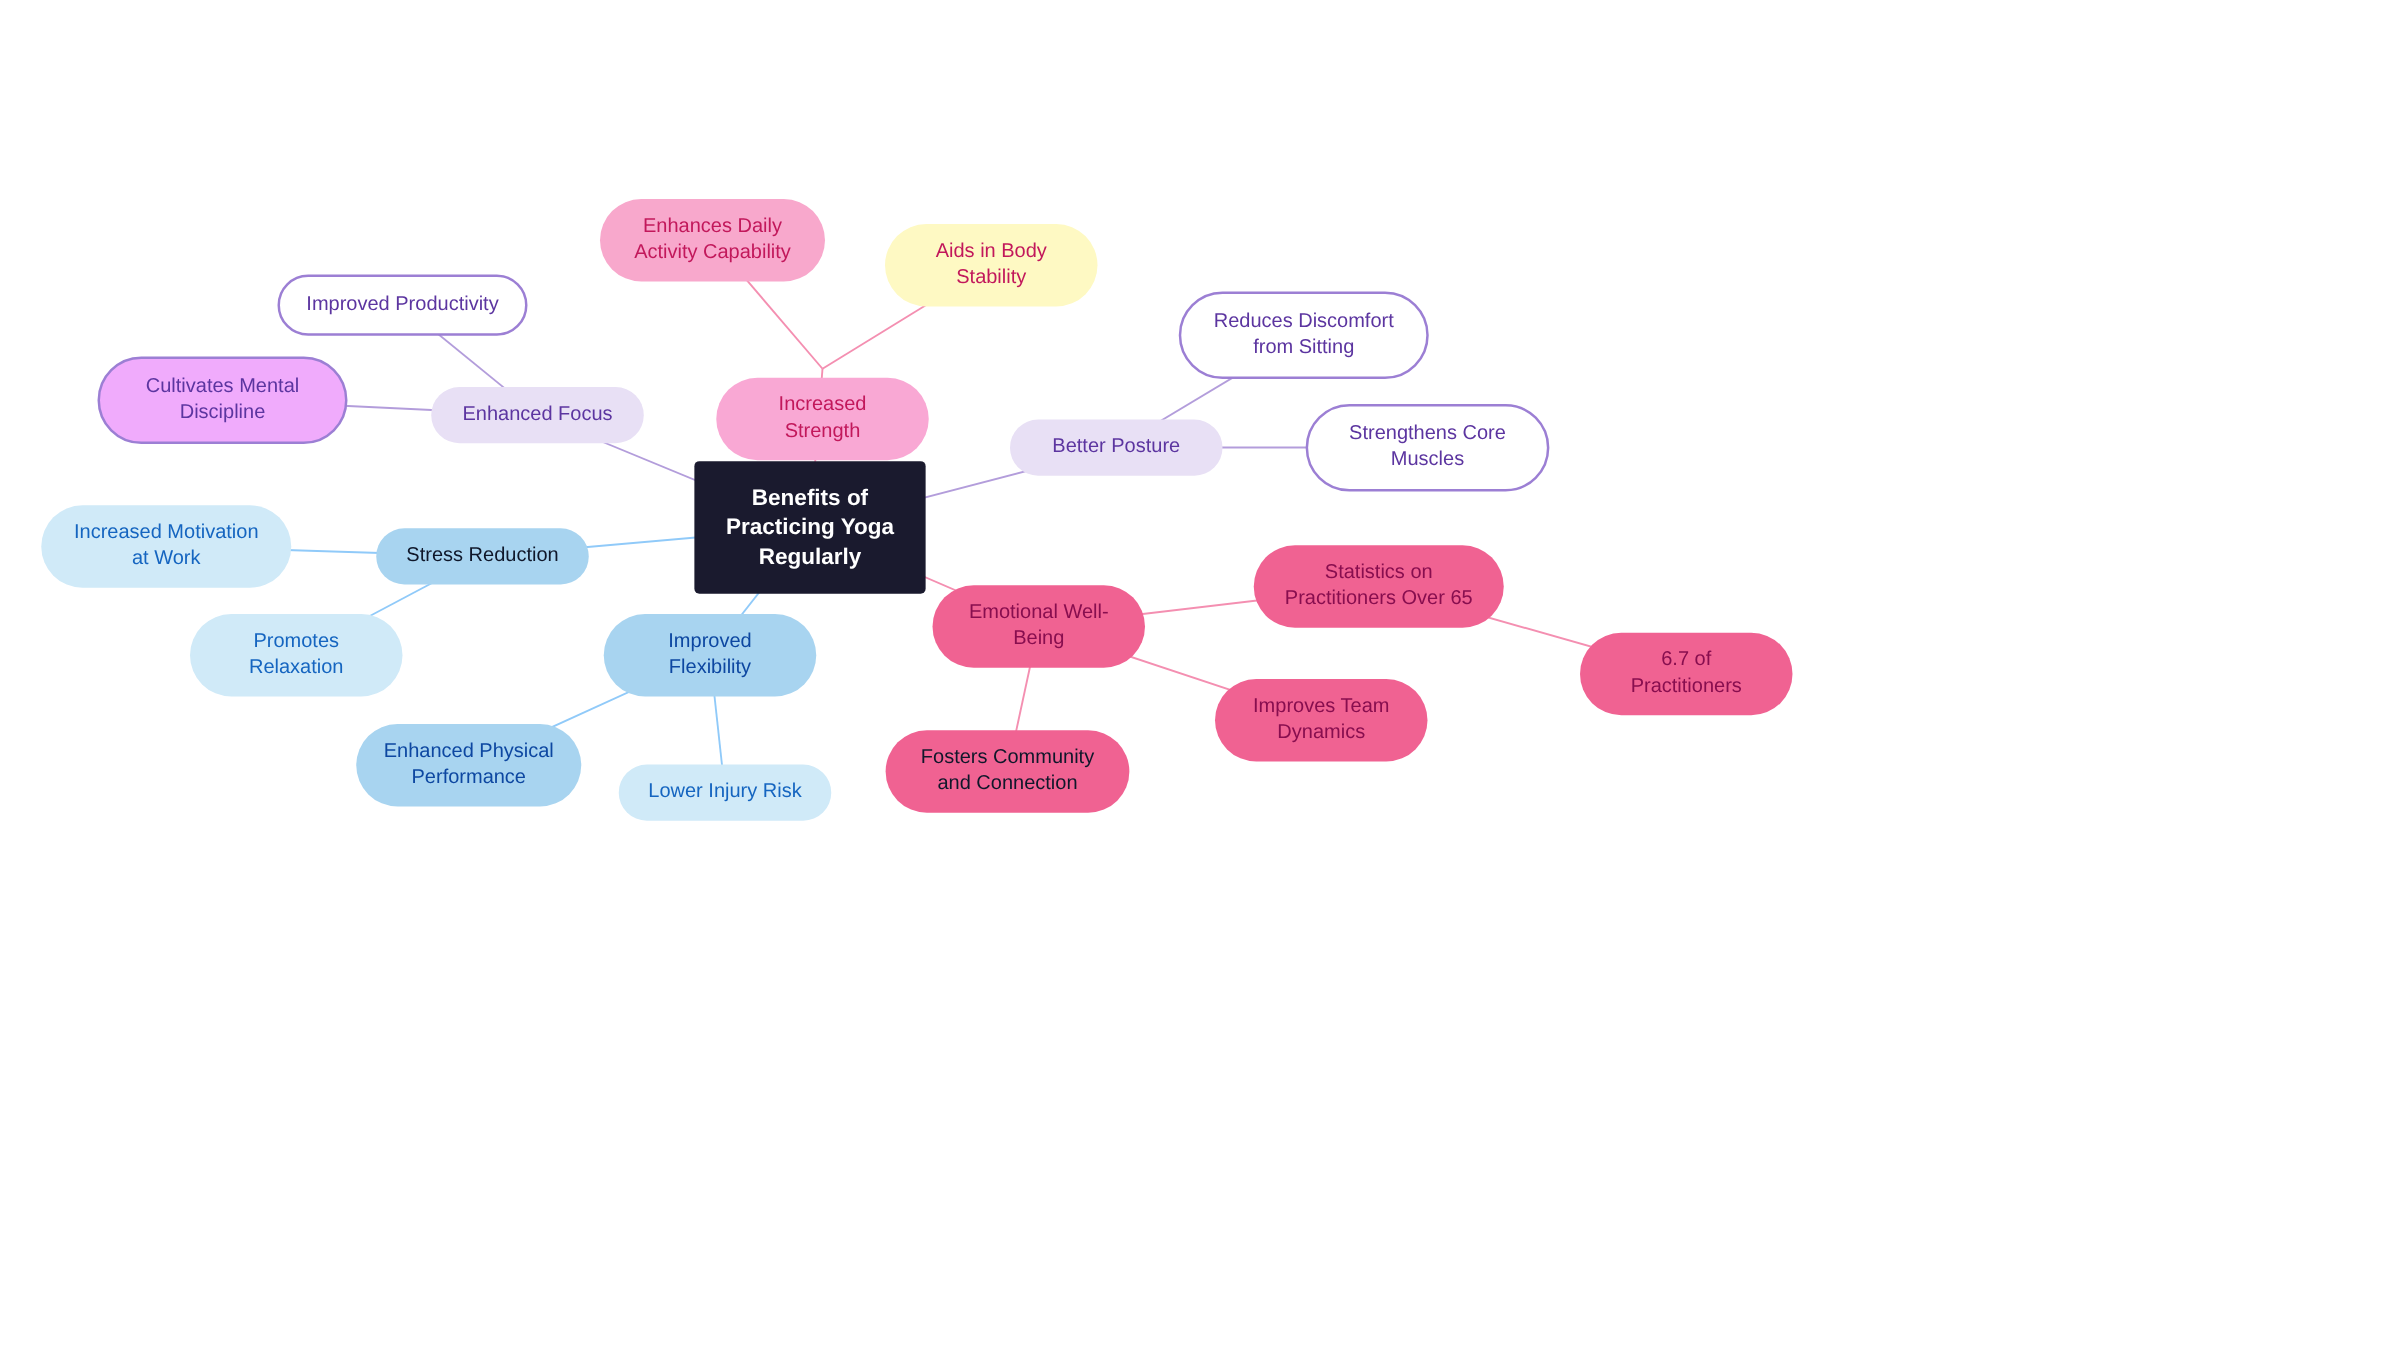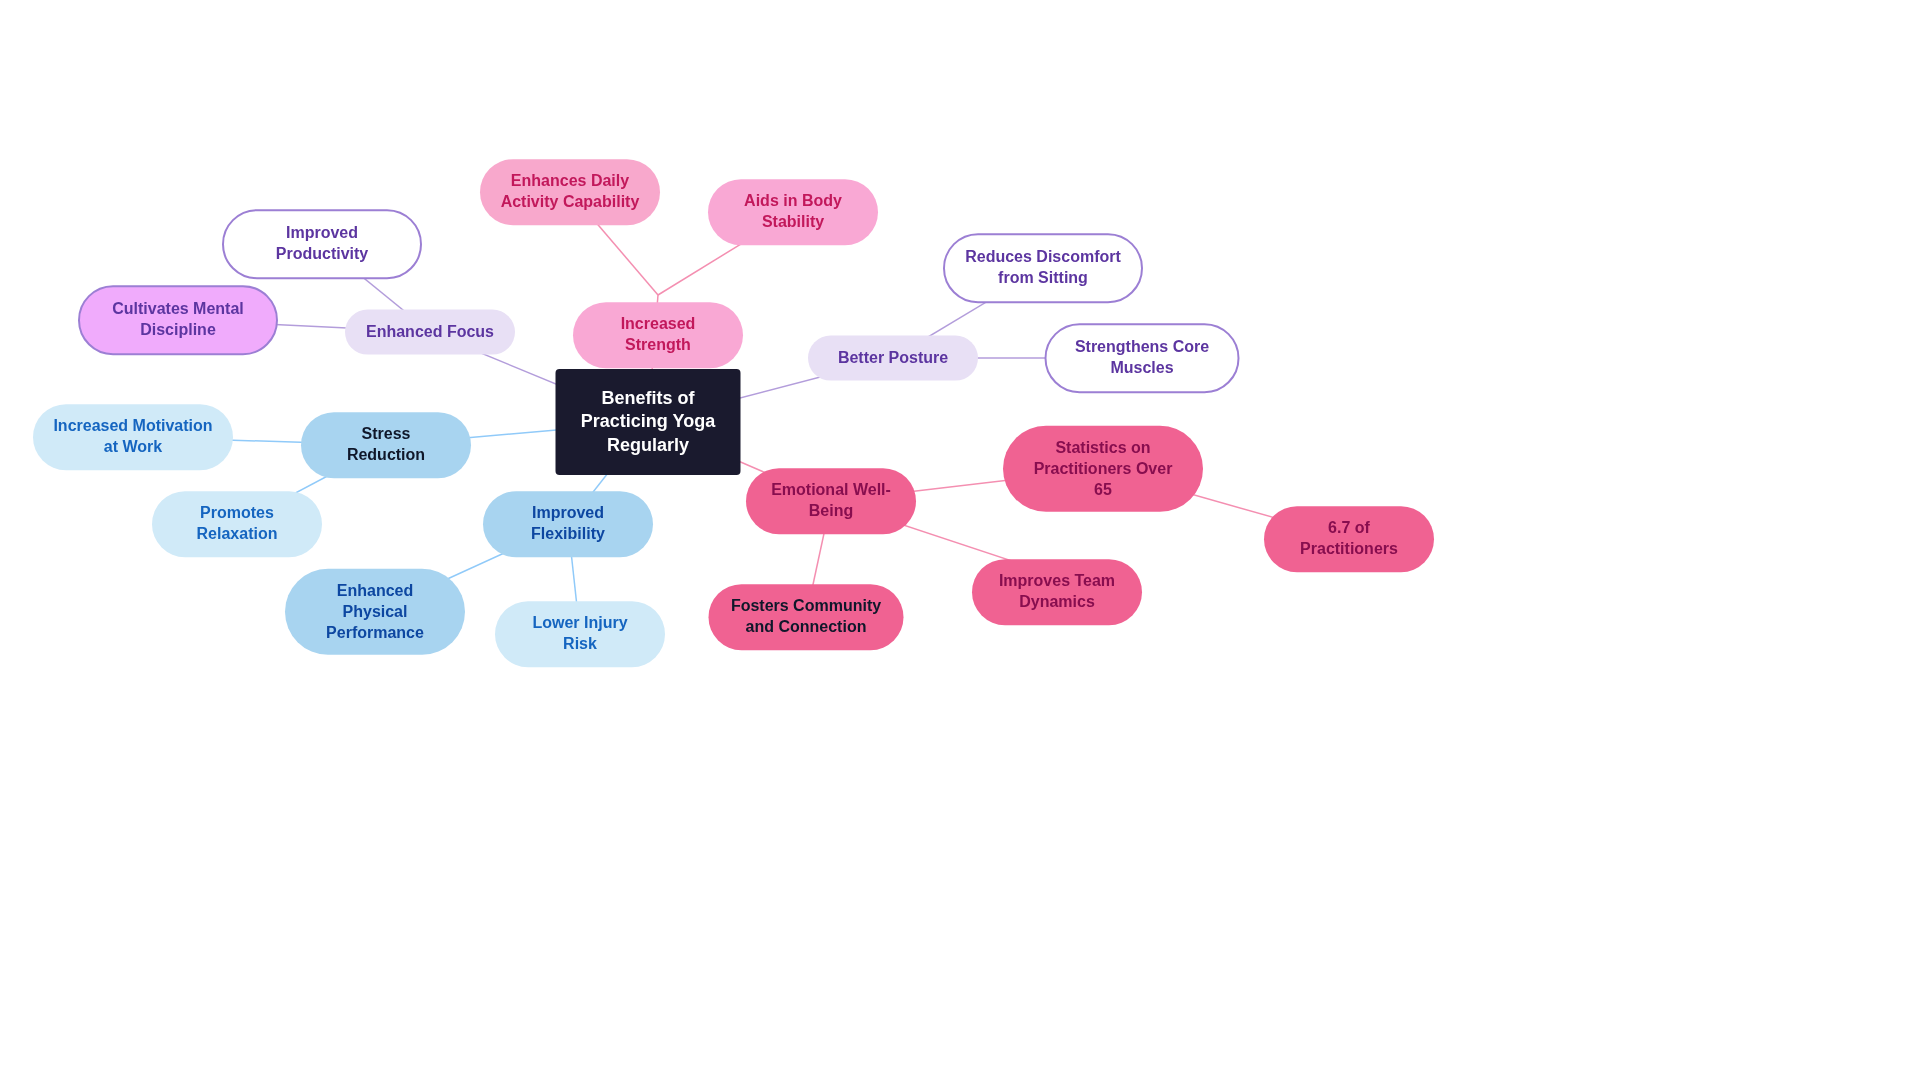--- a/index.html
+++ b/index.html
@@ -24,21 +24,21 @@
       pointer-events: none;
     }
     .node {
       position: absolute;
       border-radius: 50px;
       display: flex;
       align-items: center;
       justify-content: center;
       text-align: center;
       font-size: 16px;
-      font-weight: 700;
+      font-weight: 400;
       padding: 12px 20px;
       line-height: 1.3;
       transform: translate(-50%, -50%);
     }
     .node-center {
       background: #1a1a2e;
       color: #ffffff;
       font-size: 18px;
       font-weight: 600;
       width: 180px;
@@ -72,29 +72,29 @@
       <line x1="831" y1="501" x2="1057" y2="576" stroke="#f48fb1" stroke-width="1.5"></line>
       <line x1="1103" y1="469" x2="1349" y2="539" stroke="#f48fb1" stroke-width="1.5"></line>
     </svg>
   <div id="nodes-container">
       <div class="node node-center" style="left: 648px; top: 422px; width: 185px;">Benefits of Practicing Yoga Regularly</div>
       <div class="node" style="left: 430px; top: 332px; background: rgb(232, 224, 245); color: rgb(92, 53, 160); width: 170px;">Enhanced Focus</div>
       <div class="node" style="left: 322px; top: 244px; background: rgb(255, 255, 255); color: rgb(92, 53, 160); border: 2px solid rgb(156, 127, 212); width: 200px;">Improved Productivity</div>
       <div class="node" style="left: 178px; top: 320px; background: #f0abfc; color: rgb(92, 53, 160); border: 2px solid rgb(156, 127, 212); width: 200px;">Cultivates Mental Discipline</div>
       <div class="node" style="left: 658px; top: 295px; background: #f9a8d4; color: rgb(194, 24, 91); width: 170px; margin-top: 40px;">Increased Strength</div>
       <div class="node" style="left: 570px; top: 192px; background: rgb(248, 168, 204); color: rgb(194, 24, 91); width: 180px;">Enhances Daily Activity Capability</div>
-      <div class="node" style="left: 793px; top: 212px; background: #f9a8d4; color: rgb(194, 24, 91); width: 170px;">Aids in Body Stability</div>
+      <div class="node" style="left: 793px; top: 212px; background: #fef9c3; color: rgb(194, 24, 91); width: 170px;">Aids in Body Stability</div>
       <div class="node" style="left: 893px; top: 358px; background: rgb(232, 224, 245); color: rgb(92, 53, 160); width: 170px;">Better Posture</div>
       <div class="node" style="left: 1043px; top: 268px; background: rgb(255, 255, 255); color: rgb(92, 53, 160); border: 2px solid rgb(156, 127, 212); width: 200px;">Reduces Discomfort from Sitting</div>
       <div class="node" style="left: 1142px; top: 358px; background: rgb(255, 255, 255); color: rgb(92, 53, 160); border: 2px solid rgb(156, 127, 212); width: 195px;">Strengthens Core Muscles</div>
       <div class="node" style="left: 386px; top: 445px; background: rgb(168, 212, 240); color: #0f172a; width: 170px;">Stress Reduction</div>
       <div class="node" style="left: 133px; top: 437px; background: rgb(208, 234, 248); color: rgb(21, 101, 192); width: 200px;">Increased Motivation at Work</div>
       <div class="node" style="left: 237px; top: 524px; background: rgb(208, 234, 248); color: rgb(21, 101, 192); width: 170px;">Promotes Relaxation</div>
       <div class="node" style="left: 568px; top: 524px; background: rgb(168, 212, 240); color: rgb(13, 71, 161); width: 170px;">Improved Flexibility</div>
       <div class="node" style="left: 580px; top: 634px; background: rgb(208, 234, 248); color: rgb(21, 101, 192); width: 170px;">Lower Injury Risk</div>
       <div class="node" style="left: 375px; top: 612px; background: rgb(168, 212, 240); color: rgb(13, 71, 161); width: 180px;">Enhanced Physical Performance</div>
       <div class="node" style="left: 831px; top: 501px; background: rgb(240, 98, 146); color: rgb(136, 14, 79); width: 170px;">Emotional Well-Being</div>
       <div class="node" style="left: 806px; top: 617px; background: rgb(240, 98, 146); color: #0f172a; width: 195px;">Fosters Community and Connection</div>
       <div class="node" style="left: 1103px; top: 469px; background: rgb(240, 98, 146); color: rgb(136, 14, 79); width: 200px;">Statistics on Practitioners Over 65</div>
-      <div class="node" style="left: 1057px; top: 576px; background: rgb(240, 98, 146); color: rgb(136, 14, 79); width: 170px; margin-top: 16px;">Improves Team Dynamics</div>
+      <div class="node" style="left: 1057px; top: 576px; background: rgb(240, 98, 146); color: rgb(136, 14, 79); width: 170px;">Improves Team Dynamics</div>
       <div class="node" style="left: 1349px; top: 539px; background: rgb(240, 98, 146); color: rgb(136, 14, 79); width: 170px;">6.7 of Practitioners</div>
     </div>
 </div>
 
 </body></html>

